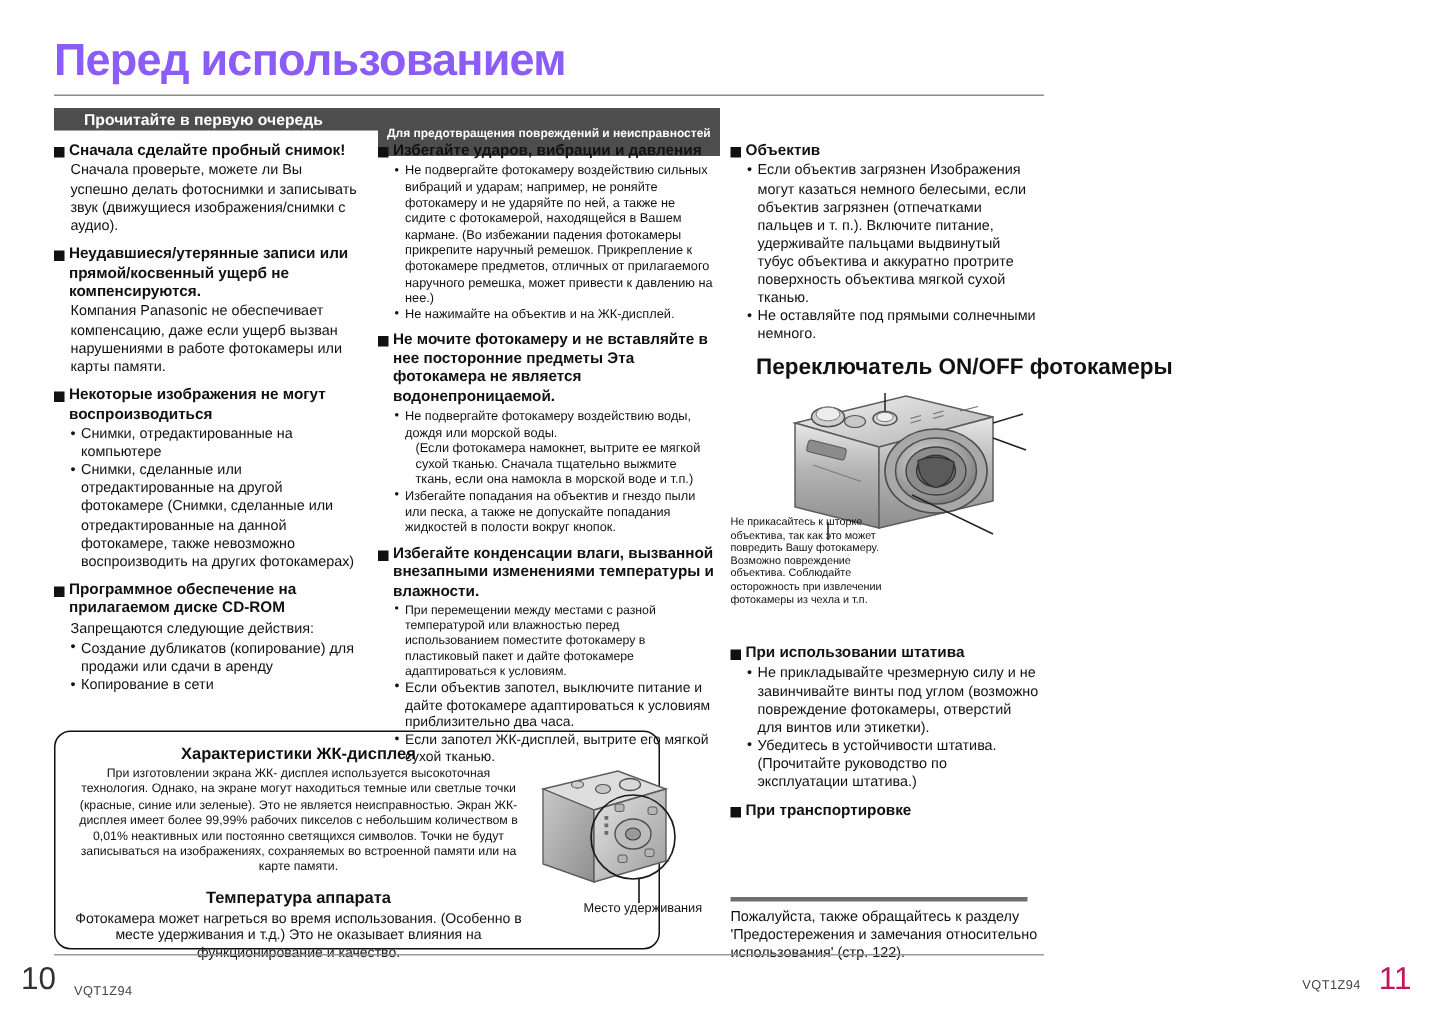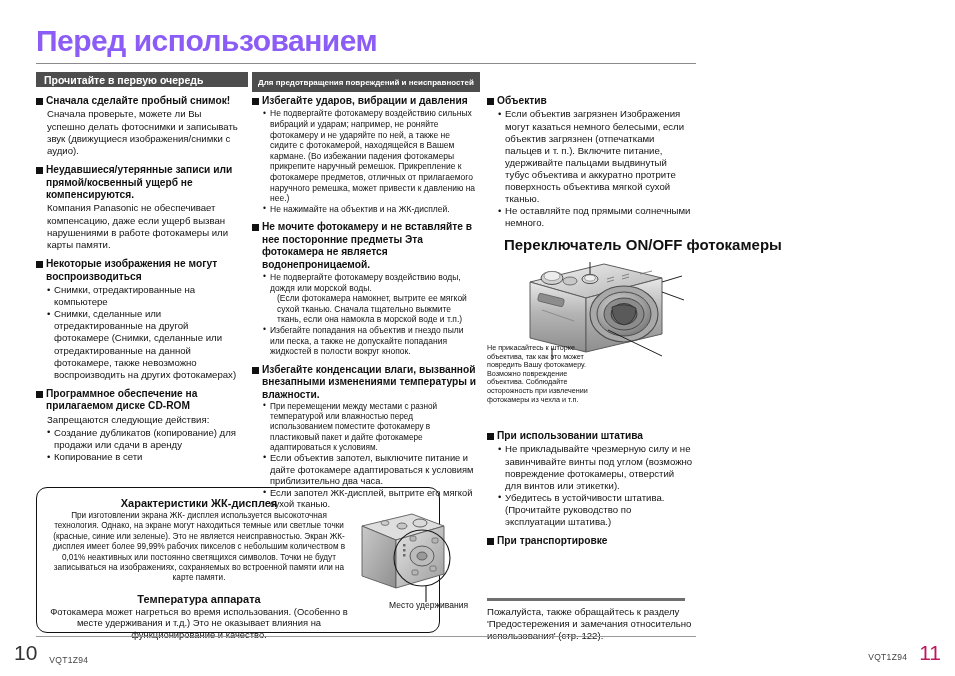--- a/index.html
+++ b/index.html
@@ -17,22 +17,22 @@
     position:absolute;left:36px;top:24px;
     font-size:30px;font-weight:bold;letter-spacing:-0.5px;color:#8b5cf6;
   }
   .rule{
     position:absolute;height:1px;background:#8a8a8a;
   }
   .band{
     background:#4d4d4d;color:#fff;font-weight:bold;
     display:flex;align-items:center;
   }
-  .band.b1{position:absolute;left:36px;top:72px;width:204px;height:15px;font-size:10.5px;padding-left:8px;}
-  .band.b2{position:absolute;left:252px;top:72px;width:222px;height:20px;font-size:8px;padding-left:6px;}
+  .band.b1{position:absolute;left:36px;top:72px;width:204px;height:15px;font-size:10.5px;padding-left:20px;}
+  .band.b2{position:absolute;left:252px;top:72px;width:222px;height:32px;font-size:8px;padding-left:6px;}
 
   
   .col{position:absolute;top:95px;}
   .col1{left:36px;width:206px;}
   .col2{left:252px;width:224px;}
   .col3{left:487px;width:206px;}
 
   .h-item{display:flex;align-items:flex-start;margin-top:7px;}
   .h-item:first-child{margin-top:0;}
   .sq{

